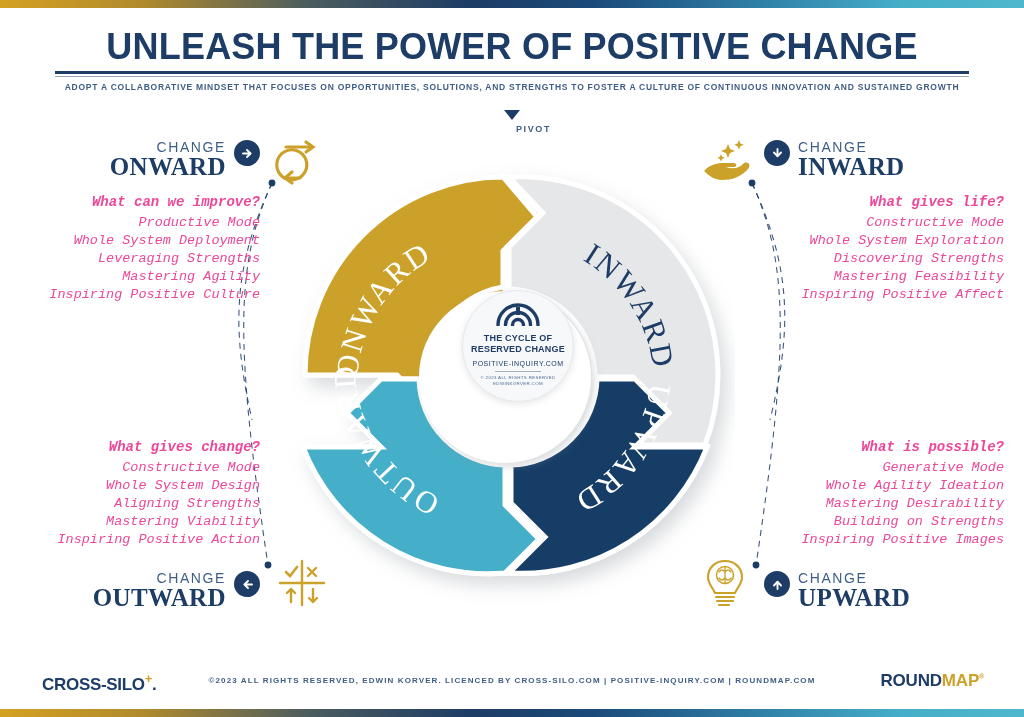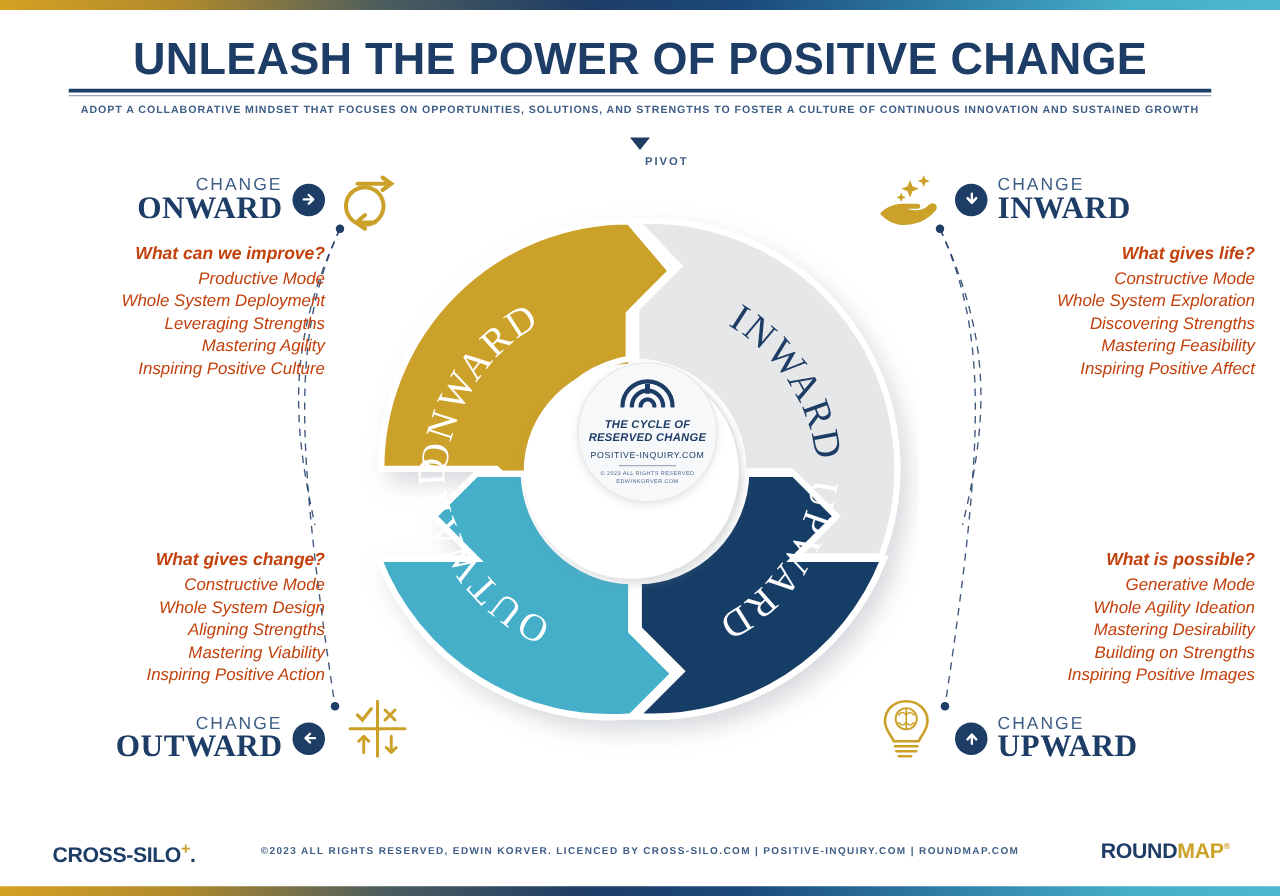--- a/index.html
+++ b/index.html
@@ -26,32 +26,32 @@
   }
   .rule{position:absolute;top:63px;left:55px;width:914px;height:3px;background:#1d3c66;}
   .rule.thin{top:68px;height:1px;background:#9aa9bd;}
   .subtitle{
     position:absolute;top:74px;left:0;width:1024px;text-align:center;
     font-size:8.5px;font-weight:bold;letter-spacing:0.75px;color:#3e5e86;
   }
 
   
   .quad{position:absolute;}
-  .q-head{display:flex;align-items:center;gap:8px;}
+  .q-head{display:flex;align-items:flex-start;gap:8px;}
   .q-head.right{justify-content:flex-end;}
   .q-head.left{justify-content:flex-start;}
   .q-titles{line-height:1;}
   .q-change{font-size:14px;letter-spacing:1.6px;color:#3e5e86;font-weight:400;}
   .q-word{font-size:25px;font-weight:bold;letter-spacing:0.4px;color:#1d3c66;
           font-family:"Liberation Serif","DejaVu Serif",serif;}
   .badge{width:26px;height:26px;border-radius:50%;background:#1d3c66;
          display:flex;align-items:center;justify-content:center;flex:0 0 auto;}
   .badge svg{display:block;}
-  .q-list{margin-top:14px;font-family:Liberation Sans, sans-serif;
-          font-style:italic;font-size:13.5px;line-height:18px;color:#c2410c;}
+  .q-list{margin-top:14px;font-family:Liberation Mono, monospace;
+          font-style:italic;font-size:13.5px;line-height:18px;color:#ec4899;}
   .q-list .q-q{font-weight:bold;font-size:14px;margin-bottom:3px;display:block;}
   .ta-r{text-align:right;}
   .ta-l{text-align:left;}
 
   
   .gicon{position:absolute;color:#cca12a;}
 
   
   .pivot{position:absolute;top:110px;left:0;width:1024px;text-align:center;}
   .pivot .tri{width:0;height:0;margin:0 auto 4px;border-left:8px solid transparent;
@@ -60,21 +60,21 @@
 
   
   .wheel{position:absolute;left:275px;top:155px;width:460px;height:450px;}
   .wheel svg{display:block;}
   .hub{position:absolute;left:462px;top:290px;width:112px;height:112px;
        border-radius:50%;background:#f7f8fa;border:1px solid #e7e9ed;
        box-shadow:0 2px 7px rgba(0,0,0,.10);
        display:flex;flex-direction:column;align-items:center;justify-content:flex-start;
        padding-top:9px;box-sizing:border-box;text-align:center;}
   .hub .mark{margin-bottom:3px;}
-  .hub .h1{font-size:9px;font-weight:bold;letter-spacing:.2px;line-height:10.5px;color:#1d3c66;font-style:italic;}
+  .hub .h1{font-size:9px;font-weight:bold;letter-spacing:.2px;line-height:10.5px;color:#1d3c66;}
   .hub .h2{font-size:7px;letter-spacing:.5px;color:#1d3c66;margin-top:6px;}
   .hub .hr{width:46px;height:1px;background:#9fb0c6;margin:4px 0 3px;}
   .hub .h3{font-size:4.4px;letter-spacing:.35px;line-height:6px;color:#4a6party;color:#4a6a92;}
 
   
   .footer{position:absolute;left:0;bottom:8px;width:1024px;height:52px;}
   .f-left{position:absolute;left:42px;top:14px;font-size:17px;font-weight:bold;
           letter-spacing:-0.3px;color:#1d3c66;}
   .f-left .plus{color:#cca12a;font-size:13px;vertical-align:super;}
   .f-left .dot{color:#1d3c66;}

